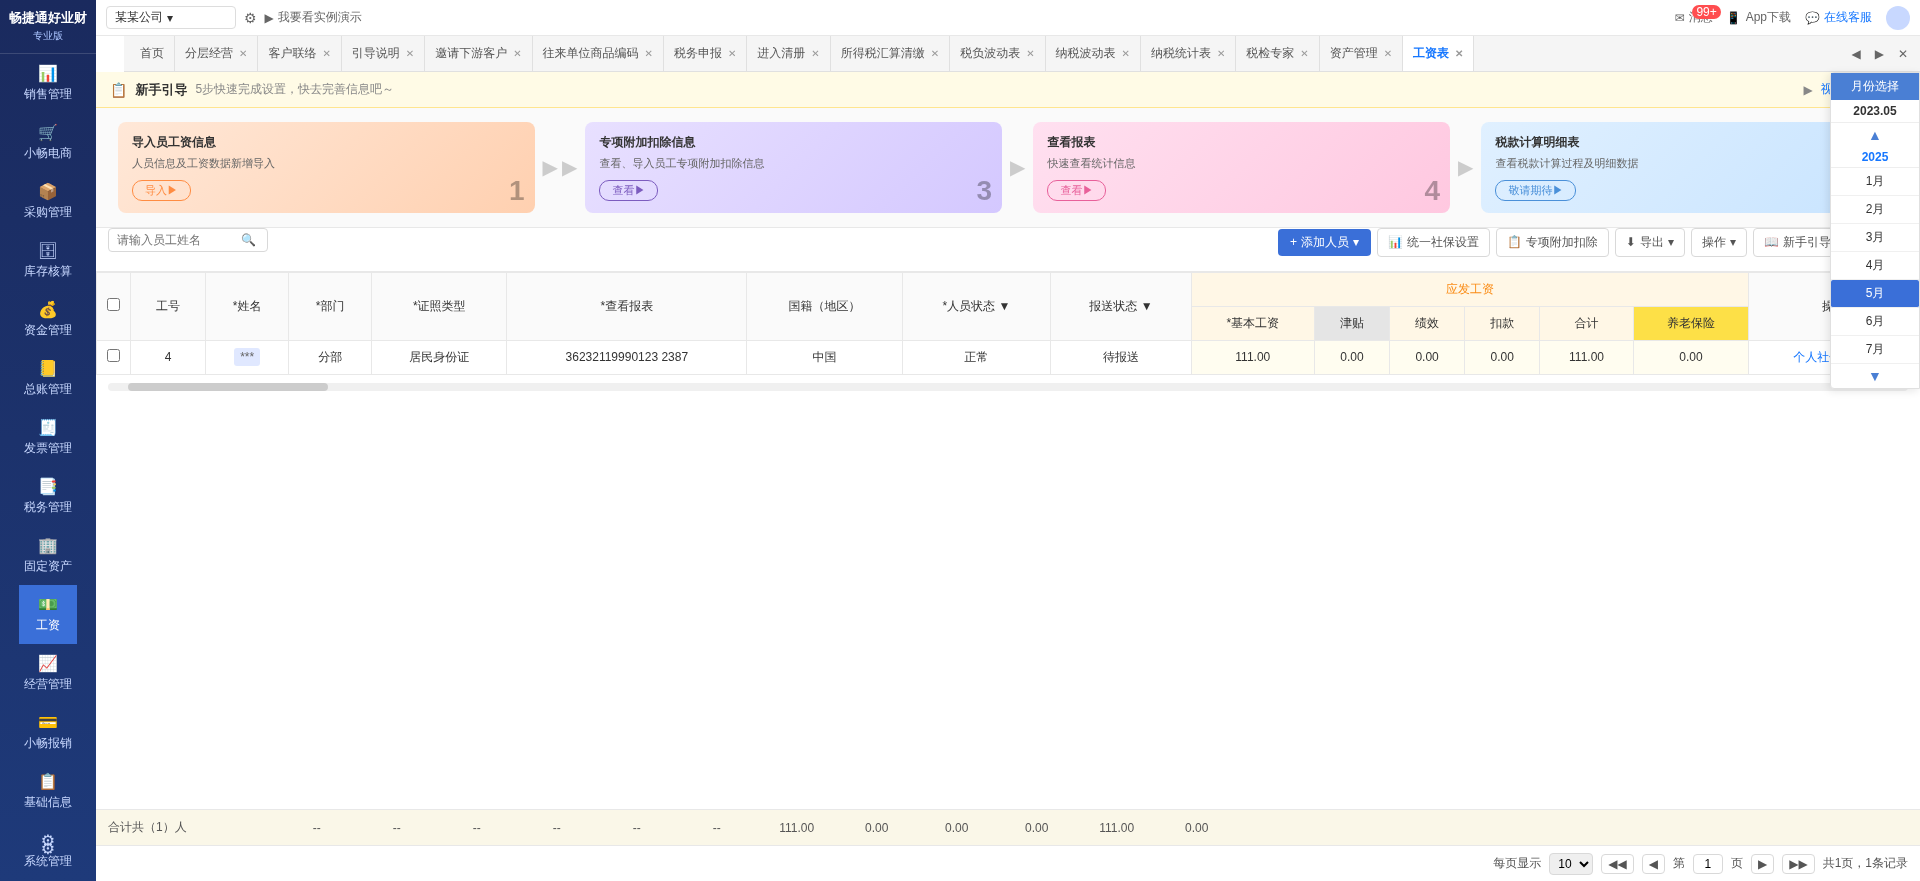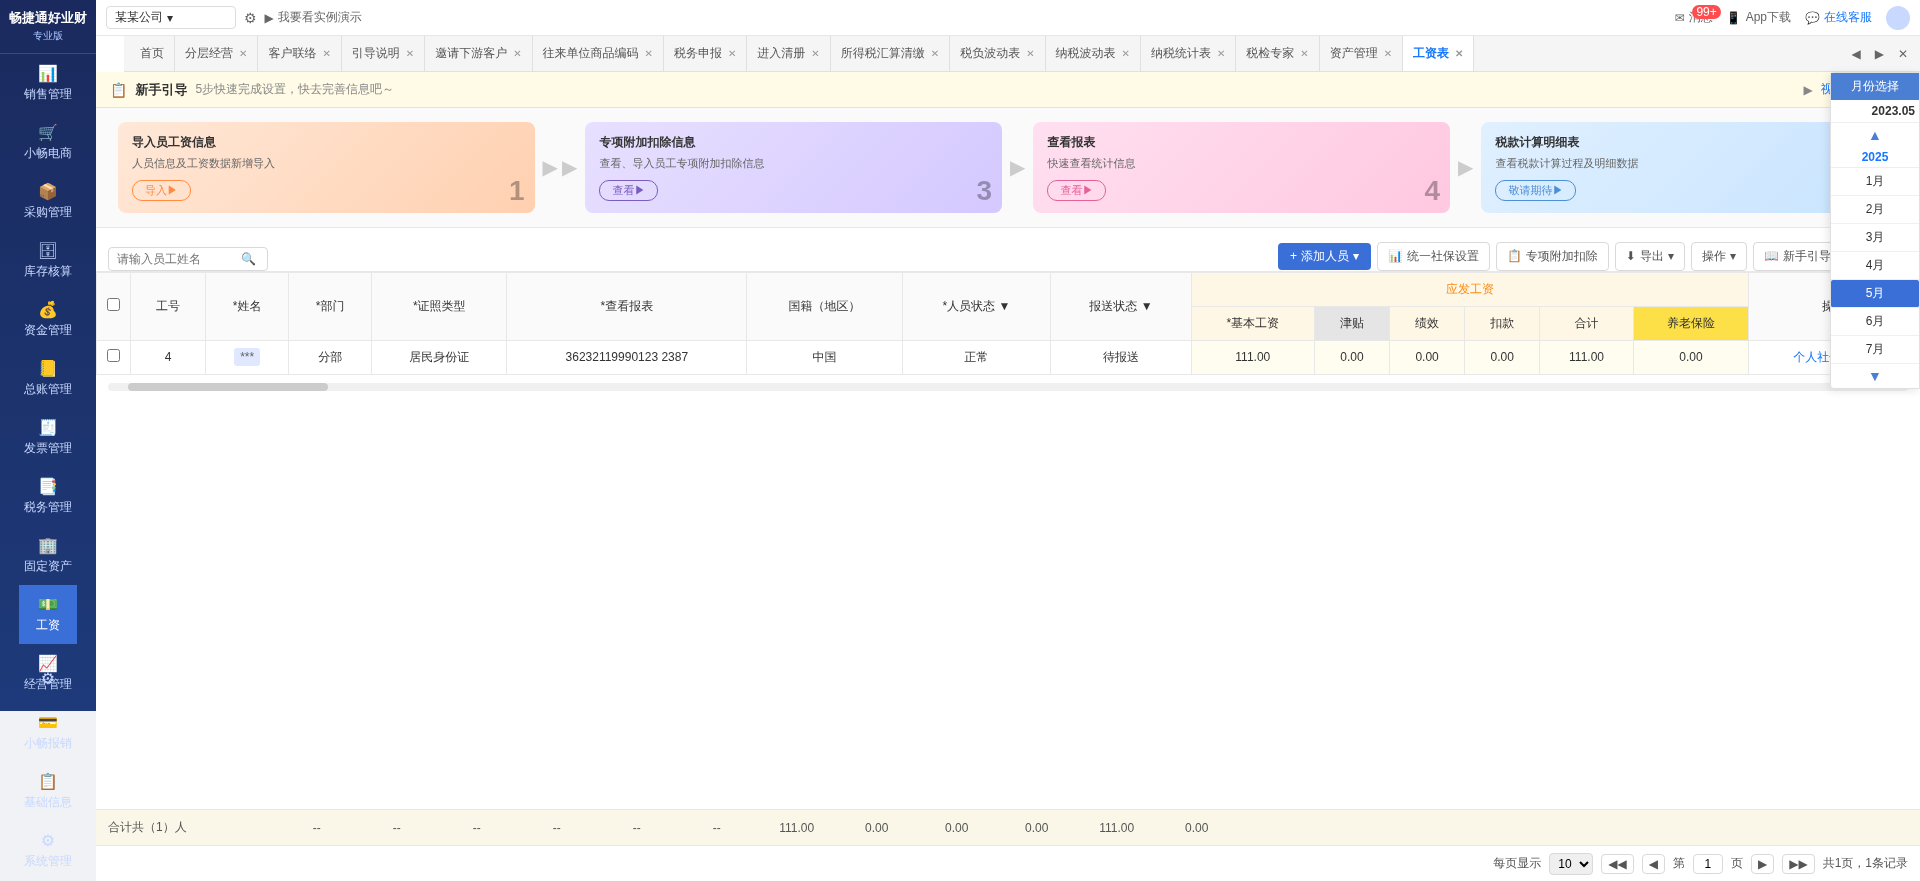--- a/index.html
+++ b/index.html
@@ -1,20 +1,20 @@
 <!DOCTYPE html>
 <html><head>
   <meta charset="utf-8">
   <style>
     * { box-sizing: border-box; margin: 0; padding: 0; }
     body { font-family: 'Microsoft YaHei', Arial, sans-serif; font-size: 12px; background: #f0f2f5; overflow: hidden; width: 1920px; height: 881px; }
 
     
     .sidebar {
-      position: fixed; left: 0; top: 0; width: 96px; height: 711px;
+      position: fixed; left: 0; top: 0; width: 96px; height: 881px;
       background: linear-gradient(180deg, #1a2a5e 0%, #1e3a7a 100%);
       display: flex; flex-direction: column; align-items: center;
       z-index: 100;
     }
     .sidebar-logo {
       width: 100%; padding: 10px 8px; display: flex; flex-direction: column; align-items: center;
       border-bottom: 1px solid rgba(255,255,255,0.15);
     }
     .sidebar-logo-text { color: #fff; font-size: 13px; font-weight: bold; line-height: 1.3; text-align: center; }
     .sidebar-logo-sub { color: #aac4ff; font-size: 10px; margin-top: 2px; }
@@ -116,21 +116,21 @@
     }
     .step-btn-1 { border-color: #ff8c42; color: #ff8c42; background: transparent; }
     .step-btn-2 { border-color: #36b37e; color: #36b37e; background: transparent; }
     .step-btn-3 { border-color: #7c5cbf; color: #7c5cbf; background: transparent; }
     .step-btn-4 { border-color: #e8609a; color: #e8609a; background: transparent; }
     .step-btn-5 { border-color: #4a90d9; color: #4a90d9; background: transparent; }
     .step-arrow { color: #ccc; font-size: 20px; margin: 0 2px; flex-shrink: 0; }
 
     
     .toolbar {
-      height: 44px; display: flex; align-items: flex-end; padding: 0 12px;
+      height: 44px; display: flex; align-items: flex-start; padding: 0 12px;
       gap: 8px; border-bottom: 1px solid #e8e8e8; flex-shrink: 0; background: #fff;
     }
     .search-input {
       border: 1px solid #d9d9d9; border-radius: 4px; padding: 4px 8px;
       font-size: 12px; width: 160px; outline: none; color: #999;
       display: flex; align-items: center; gap: 4px; cursor: pointer;
     }
     .toolbar-right { margin-left: auto; display: flex; align-items: center; gap: 6px; }
     .btn-primary {
       background: #3a6fd8; color: #fff; border: none; border-radius: 4px;
@@ -191,21 +191,21 @@
     .month-panel {
       position: fixed; right: 0; top: 72px; width: 90px;
       background: #fff; border: 1px solid #e0e0e0; border-radius: 4px 0 0 4px;
       box-shadow: -2px 2px 8px rgba(0,0,0,0.1); z-index: 200;
     }
     .month-panel-header {
       background: #4a7fd4; color: #fff; text-align: center; padding: 5px;
       font-size: 12px; cursor: pointer;
     }
     .month-panel-year {
-      text-align: right; padding: 4px; font-size: 12px; color: #333;
+      text-align: center; padding: 4px; font-size: 12px; color: #333;
       border-bottom: 1px solid #eee; font-weight: bold;
     }
     .month-list { display: flex; flex-direction: column; }
     .month-item {
       padding: 5px 10px; font-size: 12px; color: #333; cursor: pointer;
       text-align: center; border-bottom: 1px solid #f0f0f0;
     }
     .month-item.active { background: #3a6fd8; color: #fff; border-radius: 2px; }
     .month-panel-up, .month-panel-down {
       text-align: center; padding: 4px; color: #4a7fd4; cursor: pointer; font-size: 14px;

